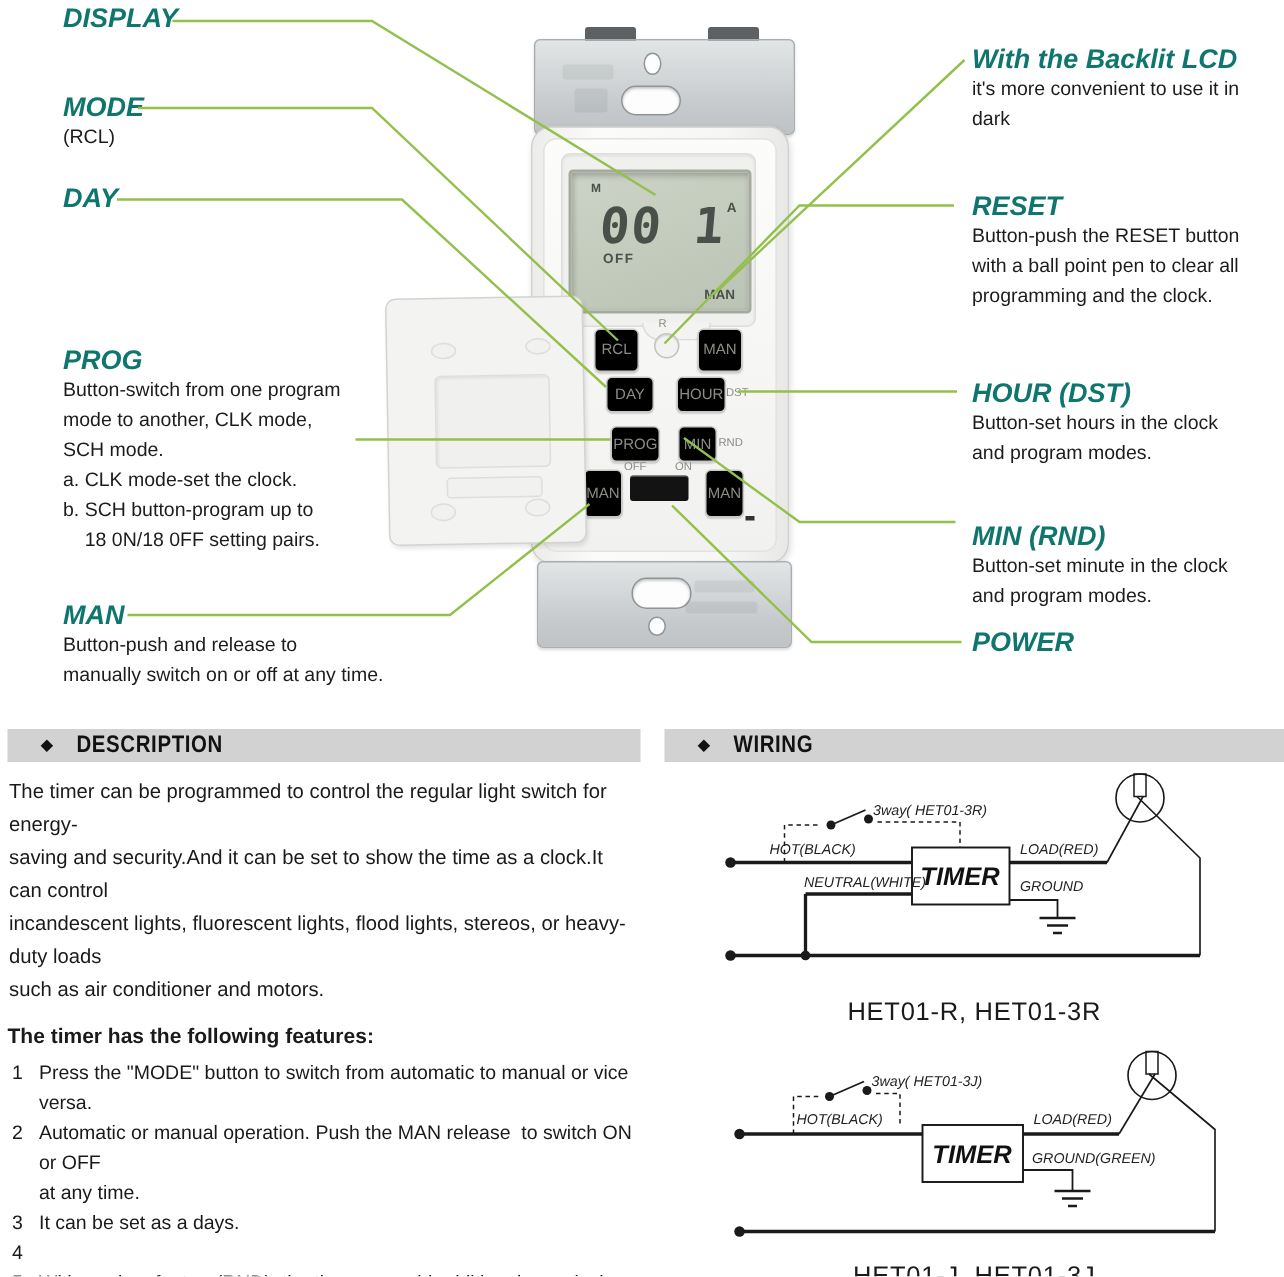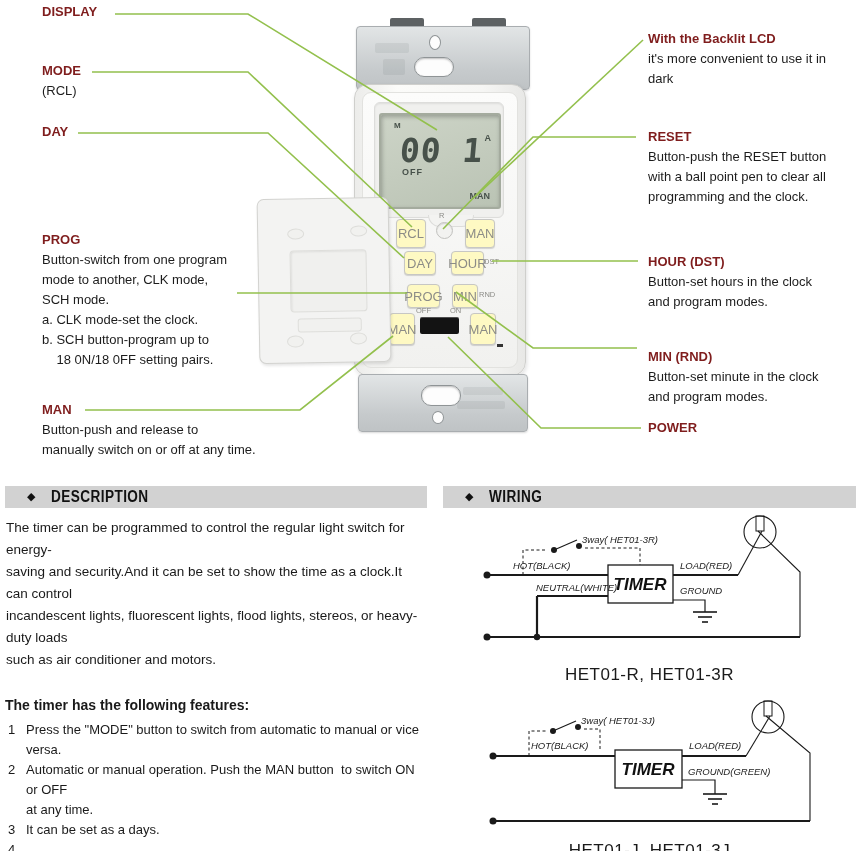--- a/index.html
+++ b/index.html
@@ -1,20 +1,20 @@
 <!DOCTYPE html>
 <html><head>
 <meta charset="utf-8">
 <style>
   html,body{margin:0;padding:0;background:#fff;}
   .page{position:relative;width:856px;height:851px;background:#fff;overflow:hidden;
         font-family:"Liberation Sans",sans-serif;color:#1a1a1a;}
   
   .callout{position:absolute;font-size:13px;line-height:20px;z-index:5;width:230px;}
-  .c-title{font-weight:bold;font-size:13px;color:#7f1d1d;}
+  .c-title{font-weight:bold;font-size:18px;color:#0f766e;font-style:italic;}
   .c-body{white-space:pre-wrap;color:#1c1c1c;}
   
   .lines{position:absolute;left:0;top:0;z-index:20;pointer-events:none;}
   
   .dev{position:absolute;}
   .tab-top{position:absolute;background:#5d6163;border-radius:2px;}
   .bracket{position:absolute;background:linear-gradient(180deg,#e2e5e6,#c6cacc 70%,#bfc3c5);
            border:1px solid #a9adb0;border-radius:4px;box-shadow:0 1px 2px rgba(0,0,0,.15);}
   .keyhole{position:absolute;background:#fdfdfd;border:1px solid #8f9496;border-radius:50%;}
   .ovalhole{position:absolute;background:#fdfdfd;border:1px solid #8f9496;border-radius:10px;
@@ -30,41 +30,41 @@
        border:2px solid #a4ab9e;border-radius:3px;box-shadow:inset 1px 2px 4px rgba(0,0,0,.25);}
   .lcd span{position:absolute;color:#47514a;}
   .lcd-m{left:13px;top:6px;font-size:8px;font-weight:bold;}
   .lcd-off{left:21px;top:52px;font-size:9px;font-weight:bold;letter-spacing:1px;}
   .lcd-time{right:16px;top:16px;font-family:"DejaVu Sans Mono",monospace;font-weight:bold;
             font-size:33px;transform:skewX(-5deg);letter-spacing:1px;color:#3f4a42;}
   .lcd-a{right:8px;top:18px;font-size:9px;font-weight:bold;}
   .lcd-man{right:9px;bottom:6px;font-size:9px;font-weight:bold;}
   .lens-tab{position:absolute;background:#f3f3f1;border:1px solid #dcdcda;border-top:none;
             border-radius:0 0 22px 22px;}
-  .btn{position:absolute;background:#fef9c3;border:1px solid #c7c7c4;border-radius:4px;
-       box-shadow:0 1px 1px rgba(0,0,0,.15);font-size:13px;color:#8c8c87;
+  .btn{position:absolute;background:#000000;border:1px solid #c7c7c4;border-radius:4px;
+       box-shadow:0 1px 1px rgba(0,0,0,.15);font-size:10px;color:#8c8c87;
        display:flex;align-items:center;justify-content:center;}
   .panel-txt{position:absolute;font-size:7.5px;color:#8c8c87;}
   .rst{position:absolute;background:#f2f2f0;border:1px solid #c2c2bf;border-radius:50%;
        box-shadow:inset 0 1px 1px rgba(0,0,0,.12);}
   .slider{position:absolute;background:#131313;border-radius:2px;box-shadow:inset 0 1px 0 rgba(255,255,255,.25);}
   .flap{position:absolute;background:#f3f3f2;border:1px solid #d3d3d0;border-radius:7px;
         transform:rotate(-1deg);box-shadow:1px 2px 3px rgba(0,0,0,.10);}
   .flap-inner{position:absolute;background:#f0f0ee;border:1px solid #dededb;border-radius:4px;
               box-shadow:inset 1px 1px 2px rgba(0,0,0,.07);}
   .flap-oval{position:absolute;border:1px solid #ddddda;border-radius:50%;background:#f1f1ef;}
   .flap-strip{position:absolute;border:1px solid #dededb;border-radius:3px;background:#f1f1ef;}
   
   .col{position:absolute;}
   .sec-header{position:relative;height:22px;background:#d2d2d2;}
   .sec-header .diamond{position:absolute;left:22px;top:4px;font-size:11px;color:#111;}
   .sec-header .htxt{position:absolute;left:46px;top:2px;font-weight:bold;font-size:16px;
                     letter-spacing:.5px;transform:scaleX(.85);transform-origin:0 50%;color:#111;}
   .desc-body{margin:9px 0 0 1px;font-size:13.5px;line-height:22px;white-space:pre-wrap;}
-  .feat-title{margin-top:26px;font-weight:bold;font-size:14px;}
+  .feat-title{margin-top:11px;font-weight:bold;font-size:14px;}
   .feat-list{margin-top:7px;}
   .feat-row{display:flex;font-size:13px;line-height:20px;}
   .fnum{flex:none;width:18px;padding-left:3px;}
   .ftext{white-space:pre-wrap;}
   .wire-caption{text-align:center;font-size:17px;letter-spacing:.5px;color:#1a1a1a;}
   .wlabel{font-style:italic;font-size:9.5px;fill:#222;font-family:"Liberation Sans",sans-serif;}
   .wtimer{font-style:italic;font-weight:bold;font-size:17px;fill:#111;font-family:"Liberation Sans",sans-serif;}
 </style>
 </head>
 <body>
@@ -226,21 +226,21 @@
 incandescent lights, fluorescent lights, flood lights, stereos, or heavy-duty loads
 such as air conditioner and motors.</p>
     <div class="feat-title">The timer has the following features:</div>
     <div class="feat-list">
       <div class="feat-row">
           <span class="fnum">1</span>
           <span class="ftext">Press the "MODE" button to switch from automatic to manual or vice versa.</span>
         </div>
       <div class="feat-row">
           <span class="fnum">2</span>
-          <span class="ftext">Automatic or manual operation. Push the MAN button  to switch ON or OFF
+          <span class="ftext">Automatic or manual operation. Push the MAN release  to switch ON or OFF
 at any time.</span>
         </div>
       <div class="feat-row">
           <span class="fnum">3</span>
           <span class="ftext">It can be set as a days.</span>
         </div>
       <div class="feat-row">
           <span class="fnum">4</span>
         </div>
       <div class="feat-row">

